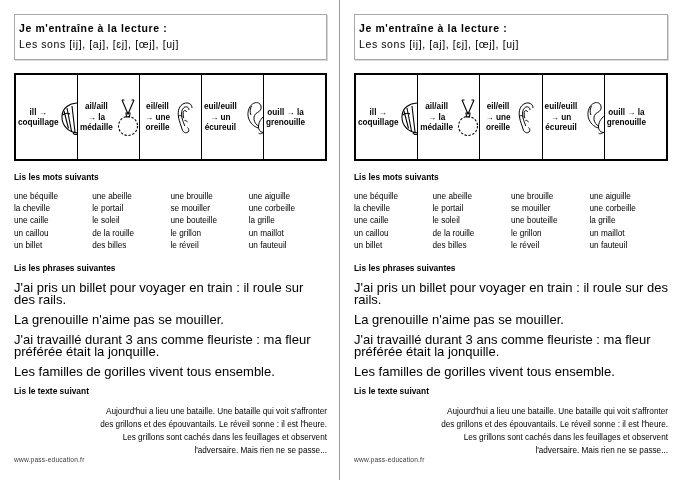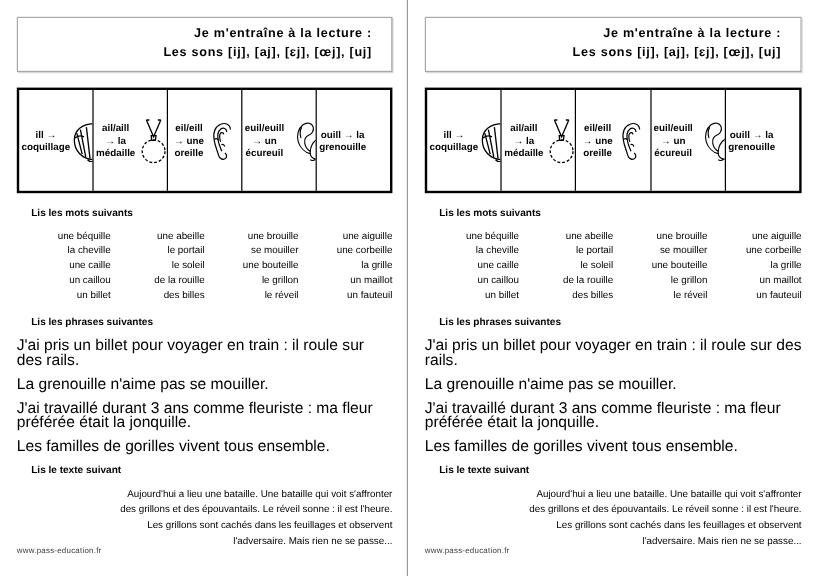--- a/index.html
+++ b/index.html
@@ -29,32 +29,32 @@
     position: relative;
   }
   .panel-left {
     border-right: 1px solid #9a9a9a;
   }
 
   
   .title-box {
     border: 1px solid #a8a8a8;
     box-shadow: 1px 1px 0 #d8d8d8;
-    padding: 6px 16px 7px 4px;
-    text-align: right;
+    padding: 6px 0 7px 4px;
+    text-align: left;
     margin-bottom: 13px;
   }
   .title-line1 {
     font-weight: bold;
     font-size: 10.5px;
     letter-spacing: 0.6px;
     line-height: 15px;
   }
   .title-line2 {
-    font-weight: bold;
+    font-weight: normal;
     font-size: 10.5px;
     letter-spacing: 0.6px;
     line-height: 16px;
     white-space: nowrap;
   }
 
   
   .sounds-table {
     display: flex;
     border: 2px solid #000000;
@@ -86,35 +86,34 @@
     justify-content: center;
     width: 100%;
     padding-bottom: 1px;
   }
   .sound-art svg { display: block; }
 
   
   .section-head {
     font-size: 8.4px;
     font-weight: bold;
-    margin: 0 0 8px 12px;
+    margin: 0 0 8px 0;
     line-height: 11px;
   }
   .word-grid {
     display: flex;
     margin-bottom: 11px;
   }
   .word-col {
     flex: 1 1 0;
   }
   .word-item {
     font-size: 8.2px;
     line-height: 12.2px;
     white-space: nowrap;
-    text-align: right;
   }
   .sentence {
     font-size: 13px;
     line-height: 12px;
     margin-bottom: 8px;
   }
   .sentences-block { margin-bottom: 3px; }
   .text-block p {
     margin: 0;
     font-size: 8.2px;

